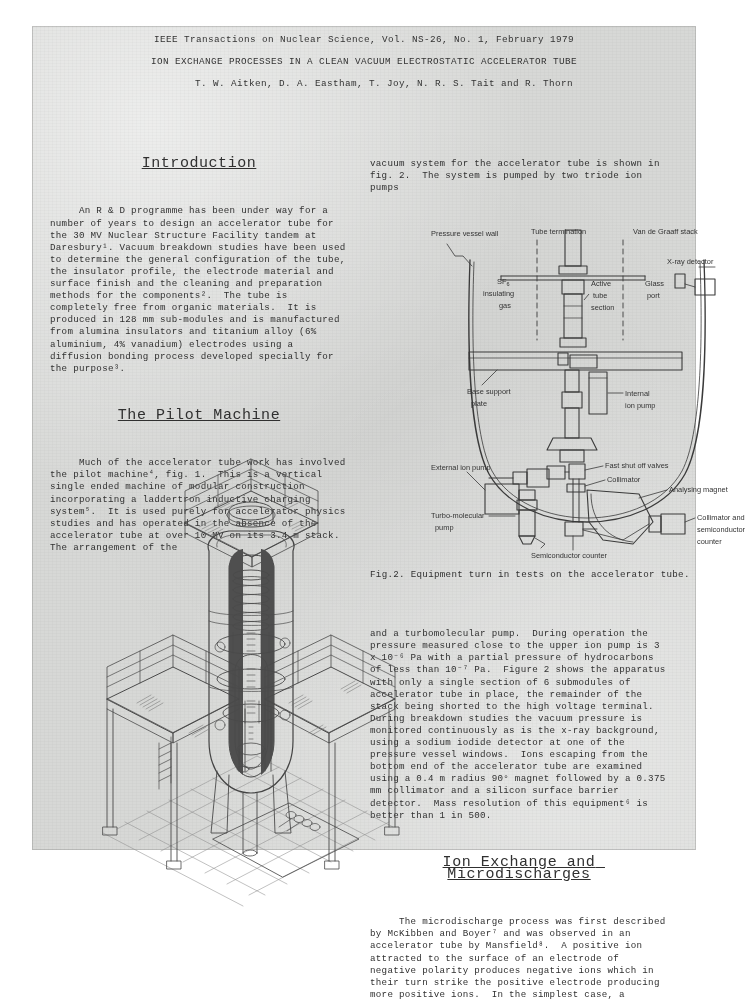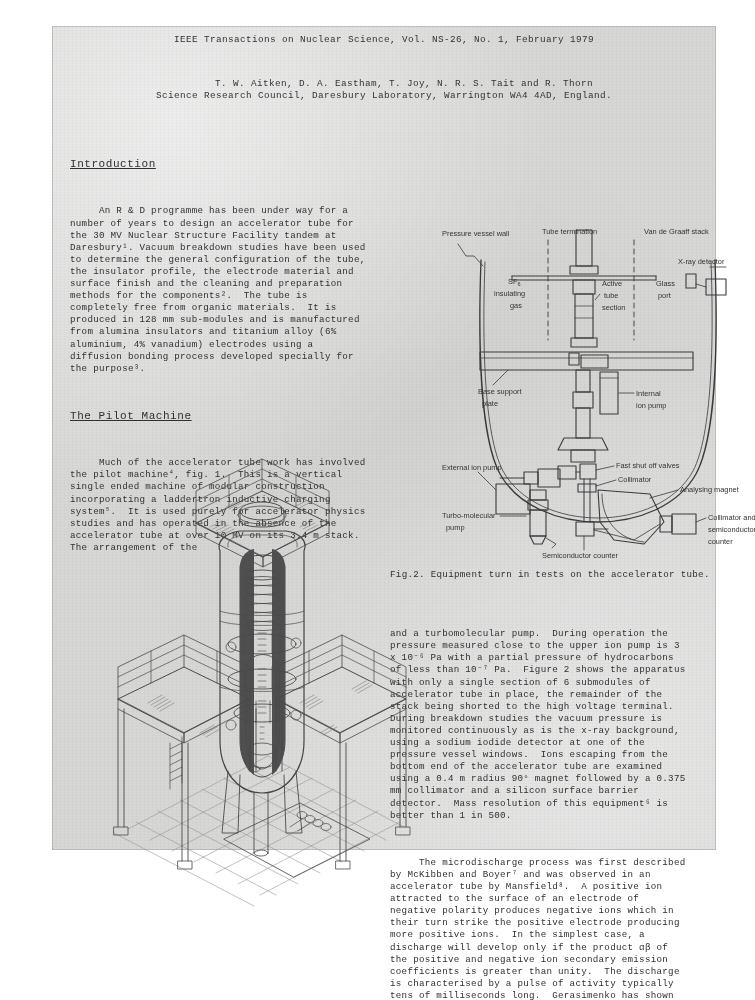--- a/index.html
+++ b/index.html
@@ -11,21 +11,21 @@
   body {
     width: 755px;
     height: 1000px;
     overflow: hidden;
     font-family: "Liberation Mono", "DejaVu Sans Mono", monospace;
   }
 
   
   .scan-sheet {
     position: absolute;
-    left: 52px;
+    left: 32px;
     top: 26px;
     width: 664px;
     height: 824px;
     background: #d7d8d6;
     background-image:
       radial-gradient(circle at 18% 12%, rgba(255,255,255,.55) 0%, rgba(255,255,255,0) 42%),
       radial-gradient(circle at 82% 88%, rgba(255,255,255,.40) 0%, rgba(255,255,255,0) 46%),
       radial-gradient(circle at 55% 50%, rgba(0,0,0,.035) 0%, rgba(0,0,0,0) 60%);
     box-shadow: 0 0 0 1px rgba(160,160,158,.5) inset;
     color: #2a2a2a;
@@ -66,36 +66,37 @@
     font-size: 9.2px;
     line-height: 12.1px;
     letter-spacing: .28px;
     color: #303030;
     white-space: pre-wrap;
   }
   .col-left  { left: 18px;  top: 108px; }
   .col-right { left: 338px; top: 108px; }
 
   .sec-head {
+    text-align: center;
     text-decoration: underline;
     letter-spacing: .55px;
     margin: 0 0 11px 0;
-    font-size: 11px;
+    font-size: 15px;
   }
   .para { margin: 0 0 11px 0; }
 
   .caption {
     font-size: 9.2px;
     letter-spacing: .3px;
     text-align: center;
     color: #303030;
   }
 
   
-  .fig-box { position: absolute; }
+  .fig-box { position: absolute; margin-left: 9px; }
   #fig1-box { left: 52px;  top: 415px; width: 312px; height: 475px; }
   #fig1-cap { position: absolute; left: 18px; top: 897px; width: 298px; }
   #fig2-box { left: 386px; top: 196px; width: 320px; height: 340px; }
   #fig2-cap { position: absolute; left: 338px; top: 543px; width: 320px; text-align: left; }
 
   .fig-svg { display: block; width: 100%; height: 100%; }
   .fig-svg text {
     font-family: "Liberation Sans", "DejaVu Sans", sans-serif;
     fill: #333;
   }
@@ -124,30 +125,33 @@
 </style>
 </head>
 <body>
 
 <div class="scan-sheet">
   <div class="grain"></div>
 
   <div class="content">
 
     <div class="hdr hdr-journal">IEEE Transactions on Nuclear Science, Vol. NS-26, No. 1, February 1979</div>
+    <div class="hdr hdr-title">ION EXCHANGE PROCESSES IN A CLEAN VACUUM ELECTROSTATIC ACCELERATOR TUBE</div>
     <div class="hdr hdr-authors">T. W. Aitken, D. A. Eastham, T. Joy, N. R. S. Tait and R. Thorn</div>
-    <div class="hdr hdr-affil">Science Research Council, Daresbury Laboratory, Warrington WA4 4AD, England.</div>
 
     <div class="col col-left">
       <div class="sec-head">Introduction</div>
       <div class="para">     An R &amp; D programme has been under way for a number of years to design an accelerator tube for the 30 MV Nuclear Structure Facility tandem at Daresbury¹. Vacuum breakdown studies have been used to determine the general configuration of the tube, the insulator profile, the electrode material and surface finish and the cleaning and preparation methods for the components².  The tube is completely free from organic materials.  It is produced in 128 mm sub-modules and is manufactured from alumina insulators and titanium alloy (6% aluminium, 4% vanadium) electrodes using a diffusion bonding process developed specially for the purpose³.</div>
       <div class="sec-head">The Pilot Machine</div>
       <div class="para">     Much of the accelerator tube work has involved the pilot machine⁴, fig. 1.  This is a vertical single ended machine of modular construction incorporating a laddertron inductive charging system⁵.  It is used purely for accelerator physics studies and has operated in the absence of the accelerator tube at over 10 MV on its 3.4 m stack.  The arrangement of the</div>
     </div>
 
+    <div class="col col-right">
+      <div class="para">vacuum system for the accelerator tube is shown in fig. 2.  The system is pumped by two triode ion pumps</div>
+    </div>
 
     <div class="fig-box" id="fig2-box">
       <svg class="fig-svg" viewBox="0 0 320 340" preserveAspectRatio="xMidYMid meet">
         <g fill="none" stroke="#3a3a3a" stroke-width="1.1" stroke-linejoin="round" stroke-linecap="round">
 
           <path d="M43 38 C40 120 42 215 62 252 C80 284 120 300 160 300 C200 300 240 284 258 252 C278 215 280 120 277 38" stroke-width="1.3"></path>
           <path d="M47 40 C44 120 46 213 65 249 C82 280 121 296 160 296 C199 296 238 280 255 249 C274 213 276 120 273 40" stroke-width=".8"></path>
 
           <path d="M20 22 L28 34 L36 34 L45 44" stroke-width=".8"></path>
 
@@ -268,20 +272,21 @@
 
           <text x="104" y="336">Semiconductor counter</text>
         </g>
       </svg>
     </div>
 
     <div class="caption" id="fig2-cap">Fig.2. Equipment turn in tests on the accelerator tube.</div>
 
     <div class="col" style="left:338px; top:578px;">
       <div class="para">and a turbomolecular pump.  During operation the pressure measured close to the upper ion pump is 3 x 10⁻⁶ Pa with a partial pressure of hydrocarbons of less than 10⁻⁷ Pa.  Figure 2 shows the apparatus with only a single section of 6 submodules of accelerator tube in place, the remainder of the stack being shorted to the high voltage terminal.  During breakdown studies the vacuum pressure is monitored continuously as is the x-ray background, using a sodium iodide detector at one of the pressure vessel windows.  Ions escaping from the bottom end of the accelerator tube are examined using a 0.4 m radius 90° magnet followed by a 0.375 mm collimator and a silicon surface barrier detector.  Mass resolution of this equipment⁶ is better than 1 in 500.</div>
+      <div class="sec-head">Ion Exchange and Microdischarges</div>
       <div class="para">     The microdischarge process was first described by McKibben and Boyer⁷ and was observed in an accelerator tube by Mansfield⁸.  A positive ion attracted to the surface of an electrode of negative polarity produces negative ions which in their turn strike the positive electrode producing more positive ions.  In the simplest case, a discharge will develop only if the product αβ of the positive and negative ion secondary emission coefficients is greater than unity.  The discharge is characterised by a pulse of activity typically tens of milliseconds long.  Gerasimenko has shown how the eventual inhibition of the pulse can be related to the removal of surface layers on the electrode⁹.</div>
     </div>
 
     <div class="fig-box" id="fig1-box">
       <svg class="fig-svg" viewBox="0 0 312 475" preserveAspectRatio="xMidYMid meet">
         <title>Isometric cut-away line drawing of a vertical single-ended Van de Graaff pilot machine showing the pressure vessel, internal column stack, laddertron charging system, support platforms with handrails, and floor grid.</title>
         <g fill="none" stroke="#4a4a4a" stroke-width=".8" stroke-linejoin="round" stroke-linecap="round">
 
           <g stroke="#8d8d8d" stroke-width=".55">
             <path d="M10 392 L150 465"></path>

